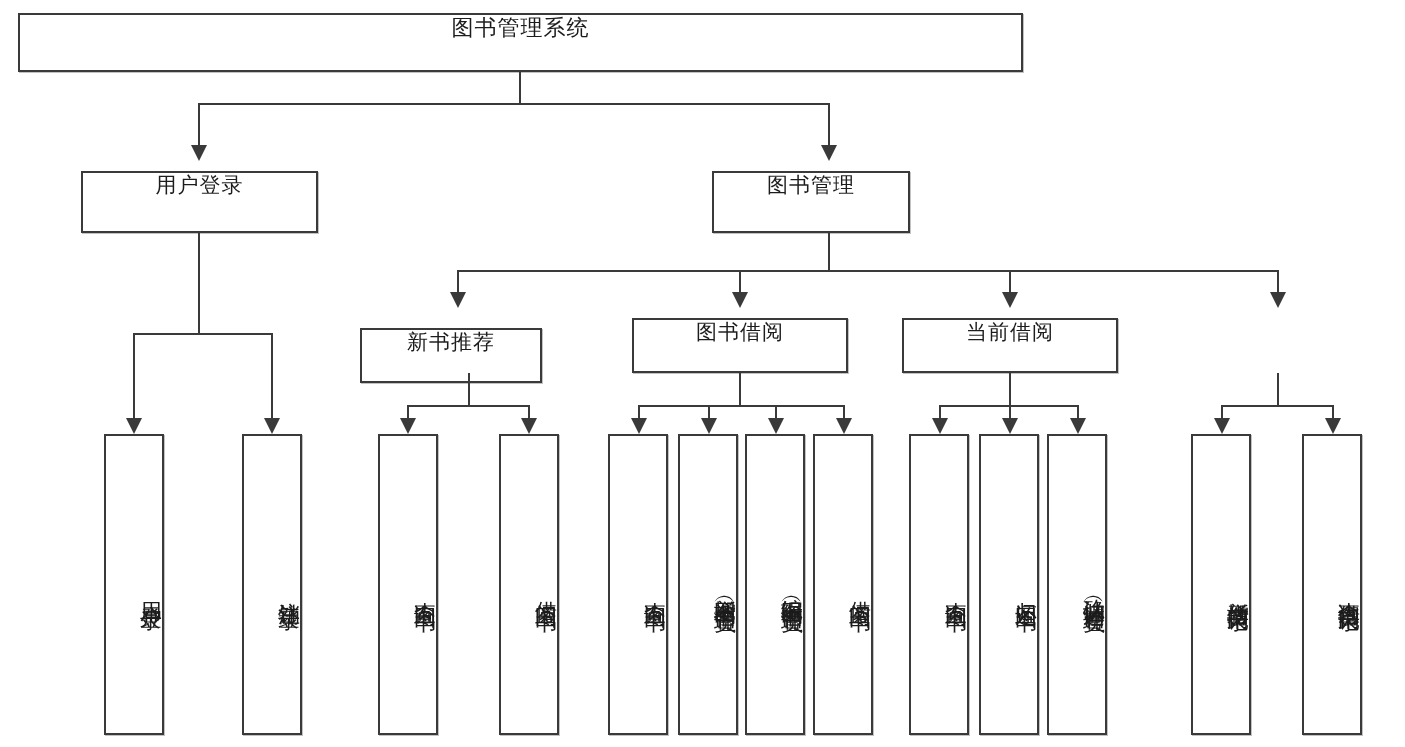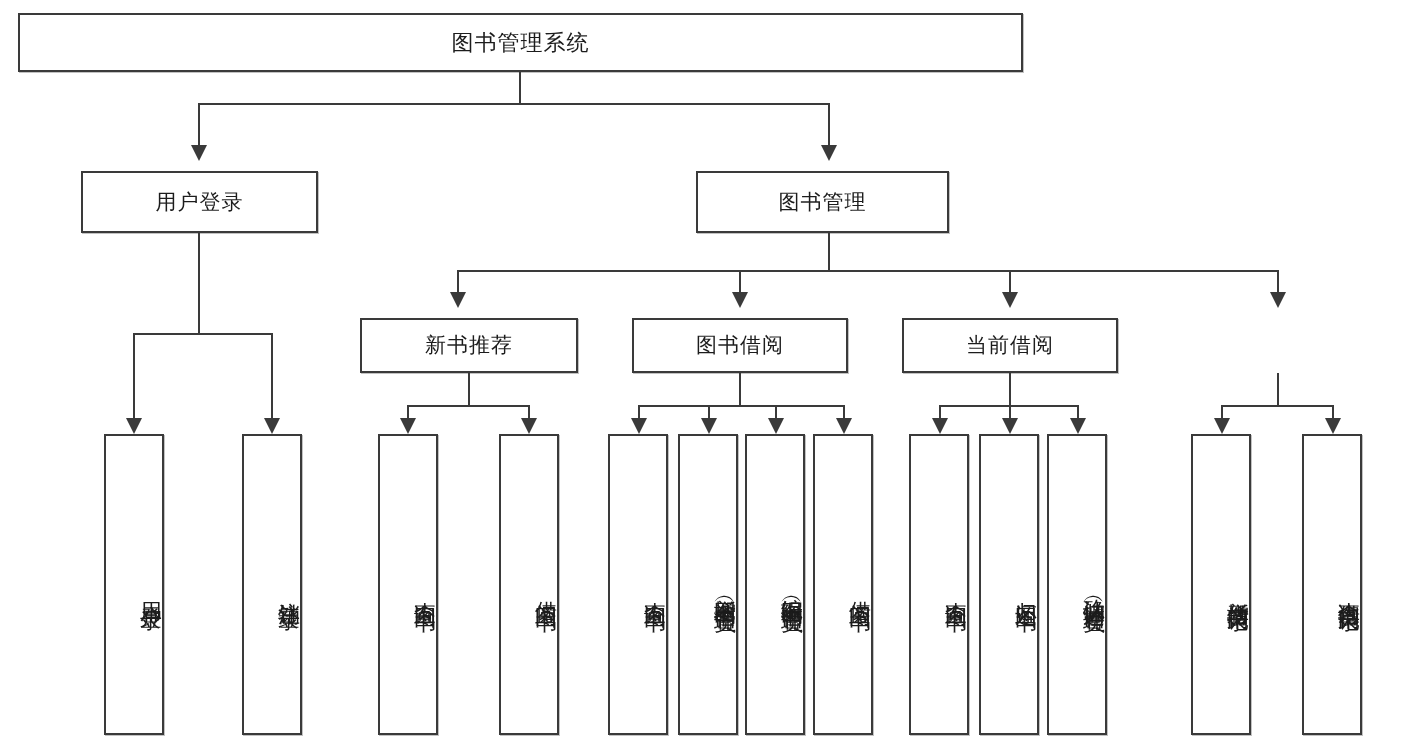--- a/index.html
+++ b/index.html
@@ -16,21 +16,21 @@
     height: 747px;
     background: #ffffff;
     overflow: hidden;
   }
   .node {
     position: absolute;
     box-sizing: border-box;
     border: 2px solid #3a3a3a;
     background: #ffffff;
     display: flex;
-    align-items: center;
+    align-items: flex-start;
     justify-content: center;
     color: #1a1a1a;
     box-shadow: 1px 1px 0 rgba(120,120,120,0.45);
   }
   .node-label {
     display: block;
     text-align: center;
     line-height: 1.18;
     color: #1c1c1c;
   }
@@ -95,21 +95,21 @@
   <div class="conn-v" style="left:519px; top:72px; height:32px;"></div>
   <div class="conn-h" style="left:199px; top:103px; width:631px;"></div>
   <div class="conn-v" style="left:198px; top:103px; height:42px;"></div>
   <div class="arrow" style="left:191px; top:145px;"></div>
   <div class="conn-v" style="left:828px; top:103px; height:42px;"></div>
   <div class="arrow" style="left:821px; top:145px;"></div>
 
   <div class="node tier-1" style="left:81px; top:171px; width:237px; height:62px;">
     <span class="node-label">用户登录</span>
   </div>
-  <div class="node tier-1" style="left:696px; top:171px; width:253px; height:62px;">
+  <div class="node tier-1" style="left:712px; top:171px; width:198px; height:62px;">
     <span class="node-label">图书管理</span>
   </div>
 
   <div class="conn-v" style="left:198px; top:233px; height:101px;"></div>
   <div class="conn-h" style="left:134px; top:333px; width:137px;"></div>
   <div class="conn-v" style="left:133px; top:333px; height:85px;"></div>
   <div class="arrow" style="left:126px; top:418px;"></div>
   <div class="conn-v" style="left:271px; top:333px; height:85px;"></div>
   <div class="arrow" style="left:264px; top:418px;"></div>
 
@@ -117,21 +117,21 @@
   <div class="conn-h" style="left:458px; top:270px; width:821px;"></div>
   <div class="conn-v" style="left:457px; top:270px; height:22px;"></div>
   <div class="arrow" style="left:450px; top:292px;"></div>
   <div class="conn-v" style="left:739px; top:270px; height:22px;"></div>
   <div class="arrow" style="left:732px; top:292px;"></div>
   <div class="conn-v" style="left:1009px; top:270px; height:22px;"></div>
   <div class="arrow" style="left:1002px; top:292px;"></div>
   <div class="conn-v" style="left:1277px; top:270px; height:22px;"></div>
   <div class="arrow" style="left:1270px; top:292px;"></div>
 
-  <div class="node tier-2" style="left:360px; top:318px; width:218px; height:55px;">
+  <div class="node tier-2" style="left:360px; top:328px; width:182px; height:55px;">
     <span class="node-label">新书推荐</span>
   </div>
   <div class="node tier-2" style="left:632px; top:318px; width:216px; height:55px;">
     <span class="node-label">图书借阅</span>
   </div>
   <div class="node tier-2" style="left:902px; top:318px; width:216px; height:55px;">
     <span class="node-label">当前借阅</span>
   </div>
 
   <div class="conn-v" style="left:468px; top:373px; height:33px;"></div>

